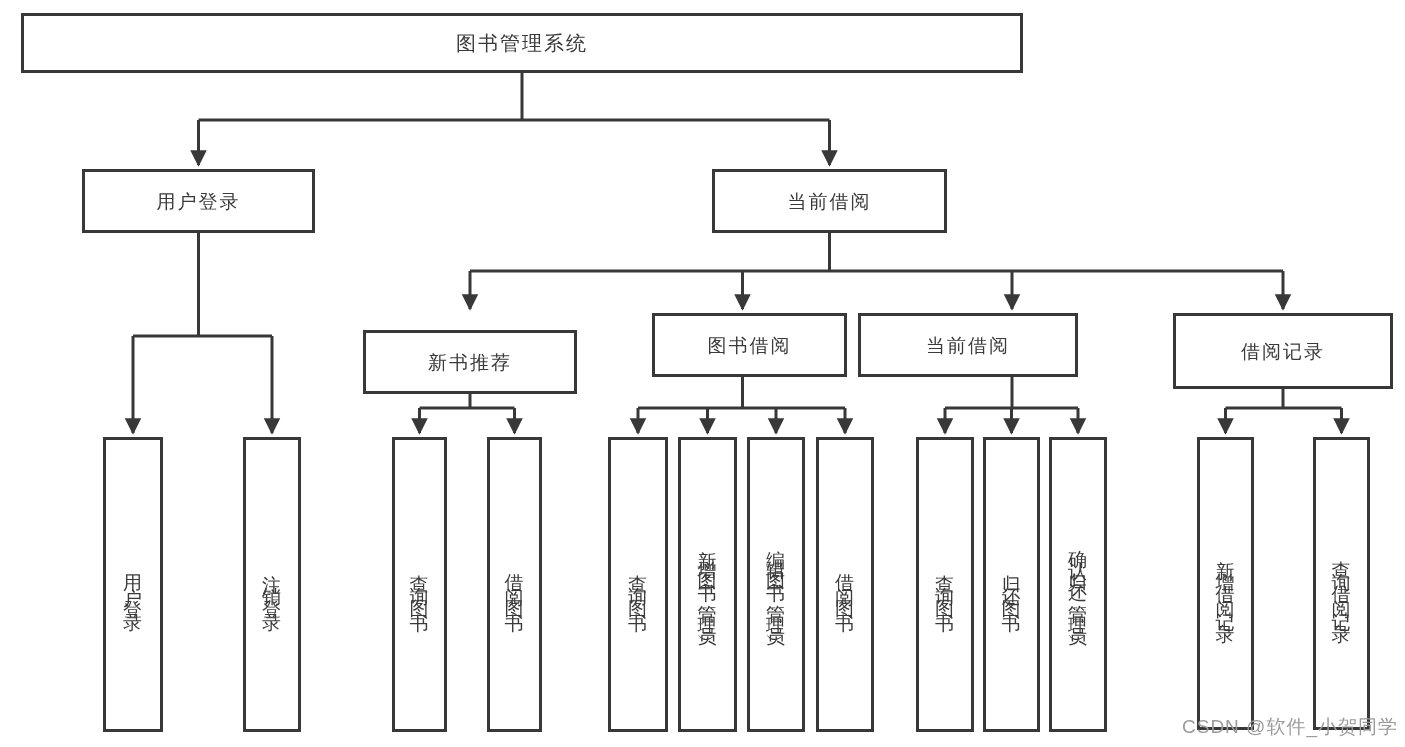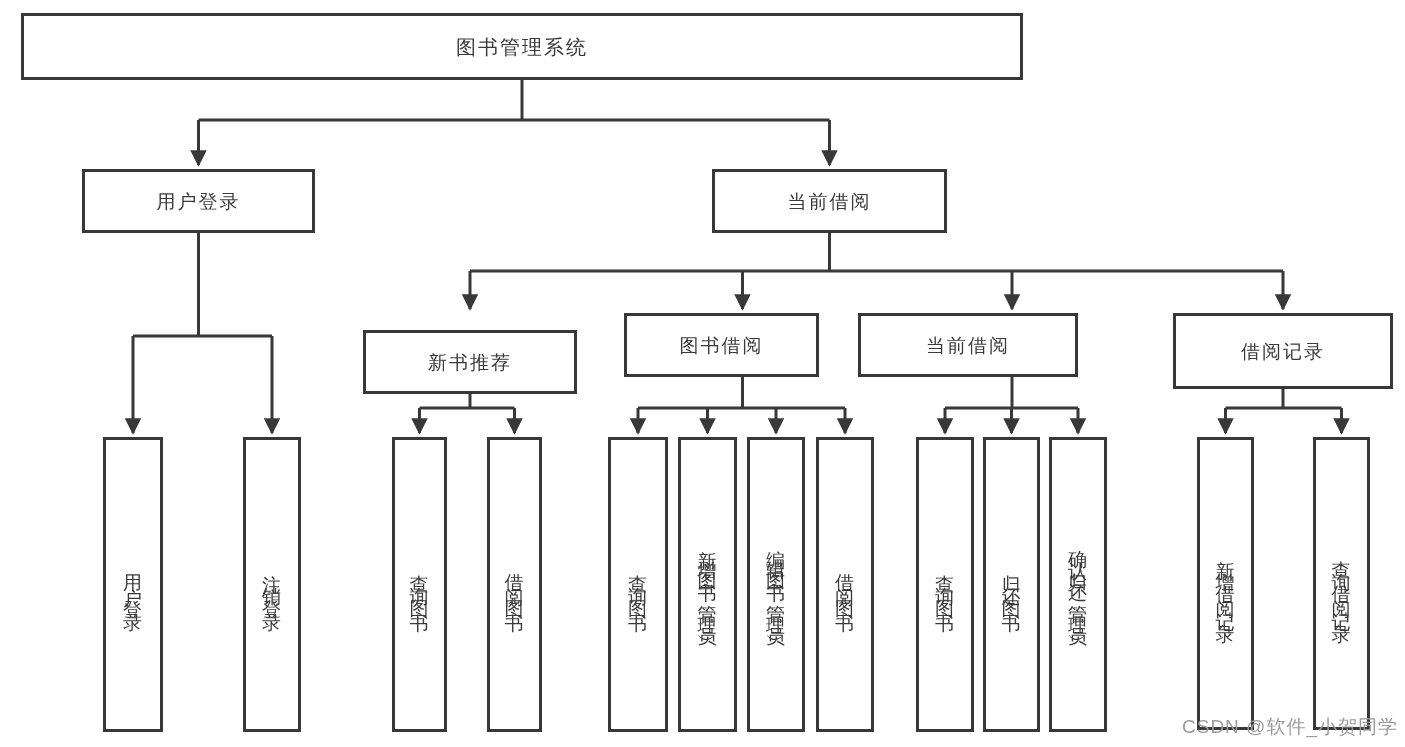--- a/index.html
+++ b/index.html
@@ -108,35 +108,35 @@
       <line x1="1011.5" y1="408" x2="1011.5" y2="433" marker-end="url(#arrow)"></line>
       <line x1="1078" y1="408" x2="1078" y2="433" marker-end="url(#arrow)"></line>
 
       <line x1="1283" y1="377" x2="1283" y2="408"></line>
       <line x1="1225.5" y1="408" x2="1341.5" y2="408"></line>
       <line x1="1225.5" y1="408" x2="1225.5" y2="433" marker-end="url(#arrow)"></line>
       <line x1="1341.5" y1="408" x2="1341.5" y2="433" marker-end="url(#arrow)"></line>
     </g>
   </svg>
 
-  <div class="node h root" style="left:21px;top:13px;width:1002px;height:67px">
+  <div class="node h root" style="left:21px;top:13px;width:1002px;height:60px">
     <span>图书管理系统</span>
   </div>
 
   <div class="node h" style="left:82px;top:169px;width:233px;height:64px">
     <span>用户登录</span>
   </div>
   <div class="node h" style="left:712px;top:169px;width:235px;height:64px">
     <span>当前借阅</span>
   </div>
 
   <div class="node h" style="left:363px;top:330px;width:214px;height:64px">
     <span>新书推荐</span>
   </div>
-  <div class="node h" style="left:624px;top:313px;width:195px;height:64px">
+  <div class="node h" style="left:652px;top:313px;width:195px;height:64px">
     <span>图书借阅</span>
   </div>
   <div class="node h" style="left:858px;top:313px;width:220px;height:64px">
     <span>当前借阅</span>
   </div>
   <div class="node h" style="left:1173px;top:313px;width:220px;height:76px">
     <span>借阅记录</span>
   </div>
 
   <div class="node v" style="left:103px;top:437px;width:60px;height:295px">

